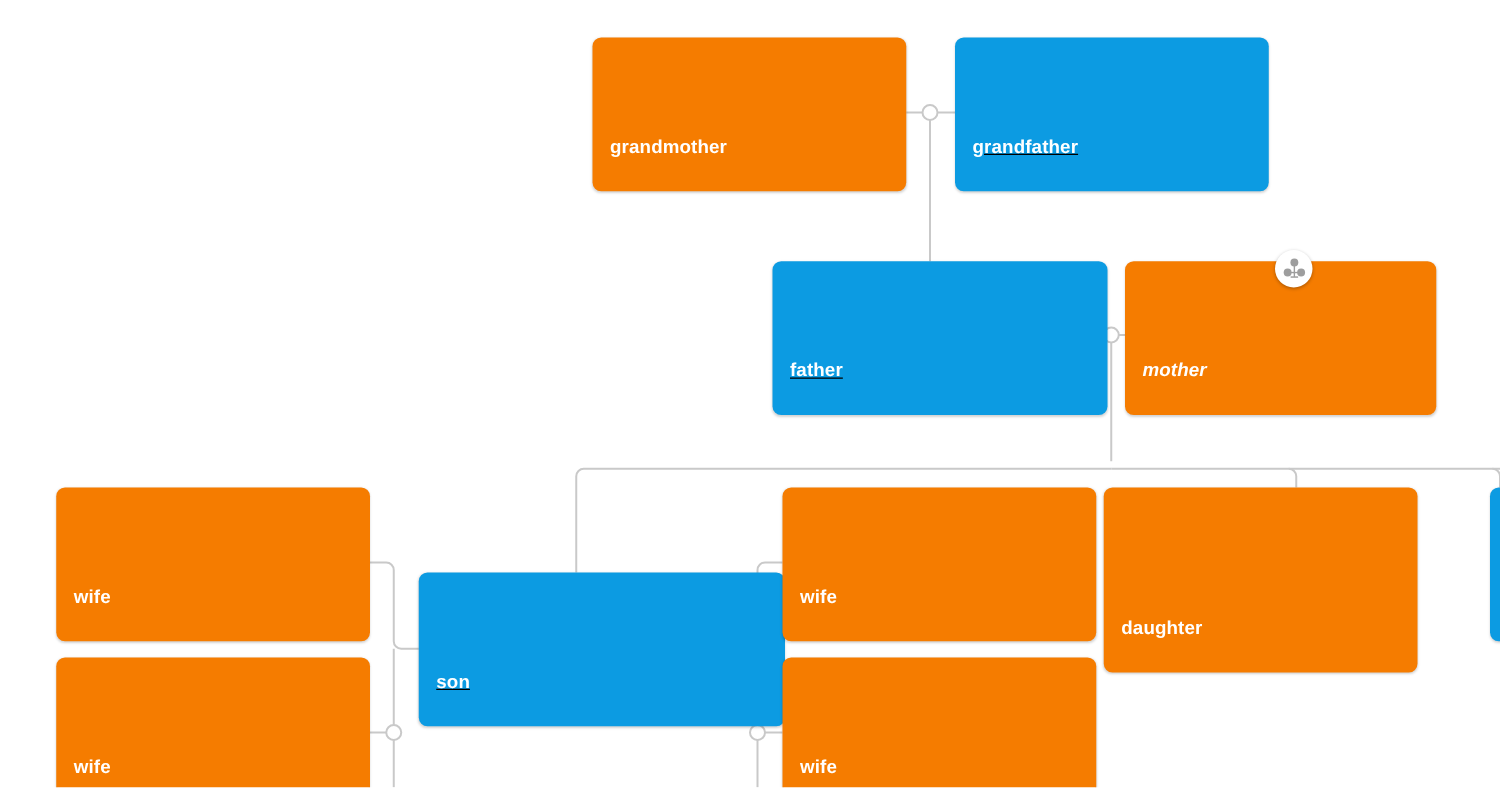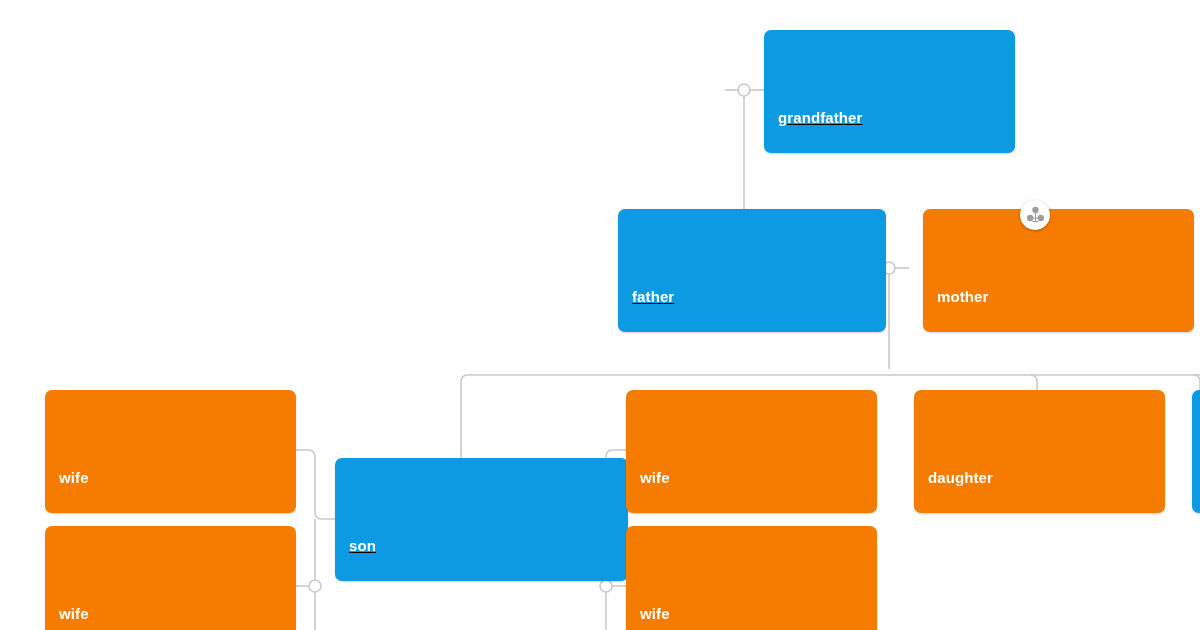--- a/index.html
+++ b/index.html
@@ -98,30 +98,33 @@
     </g>
 
     <g fill="#ffffff" stroke="#c9c9c9" stroke-width="1.6">
       <circle cx="744" cy="90" r="6"></circle>
       <circle cx="889" cy="268" r="6"></circle>
       <circle cx="315" cy="586" r="6"></circle>
       <circle cx="606" cy="586" r="6"></circle>
     </g>
   </svg>
 
+  <div class="node female" style="left:474px; top:30px; width:251px; height:123px;">
+    <span class="label">grandmother</span>
+  </div>
 
   <div class="node male" style="left:764px; top:30px; width:251px; height:123px;">
     <span class="label">grandfather</span>
   </div>
 
   <div class="node male" style="left:618px; top:209px; width:268px; height:123px;">
     <span class="label">father</span>
   </div>
 
-  <div class="node female" style="left:923px; top:209px; width:271px; height:123px;">
+  <div class="node female" style="left:900px; top:209px; width:249px; height:123px;font-style:italic;">
     <span class="label">mother</span>
   </div>
 
   <div class="node female" style="left:45px; top:390px; width:251px; height:123px;">
     <span class="label">wife</span>
   </div>
 
   <div class="node female" style="left:45px; top:526px; width:251px; height:123px;">
     <span class="label">wife</span>
   </div>
@@ -131,21 +134,21 @@
   </div>
 
   <div class="node female" style="left:626px; top:390px; width:251px; height:123px;">
     <span class="label">wife</span>
   </div>
 
   <div class="node female" style="left:626px; top:526px; width:251px; height:123px;">
     <span class="label">wife</span>
   </div>
 
-  <div class="node female" style="left:914px; top:390px; width:251px; height:123px;">
+  <div class="node female" style="left:883px; top:390px; width:251px; height:148px;">
     <span class="label">daughter</span>
   </div>
 
   <div class="node male" style="left:1192px; top:390px; width:251px; height:123px;">
     <span class="label"></span>
   </div>
 
   <div class="badge" style="left:1020px; top:200px;">
     <svg width="19" height="19" viewBox="0 0 24 24" fill="#9e9e9e" xmlns="http://www.w3.org/2000/svg">
       <circle cx="12" cy="5.1" r="4.0"></circle>

